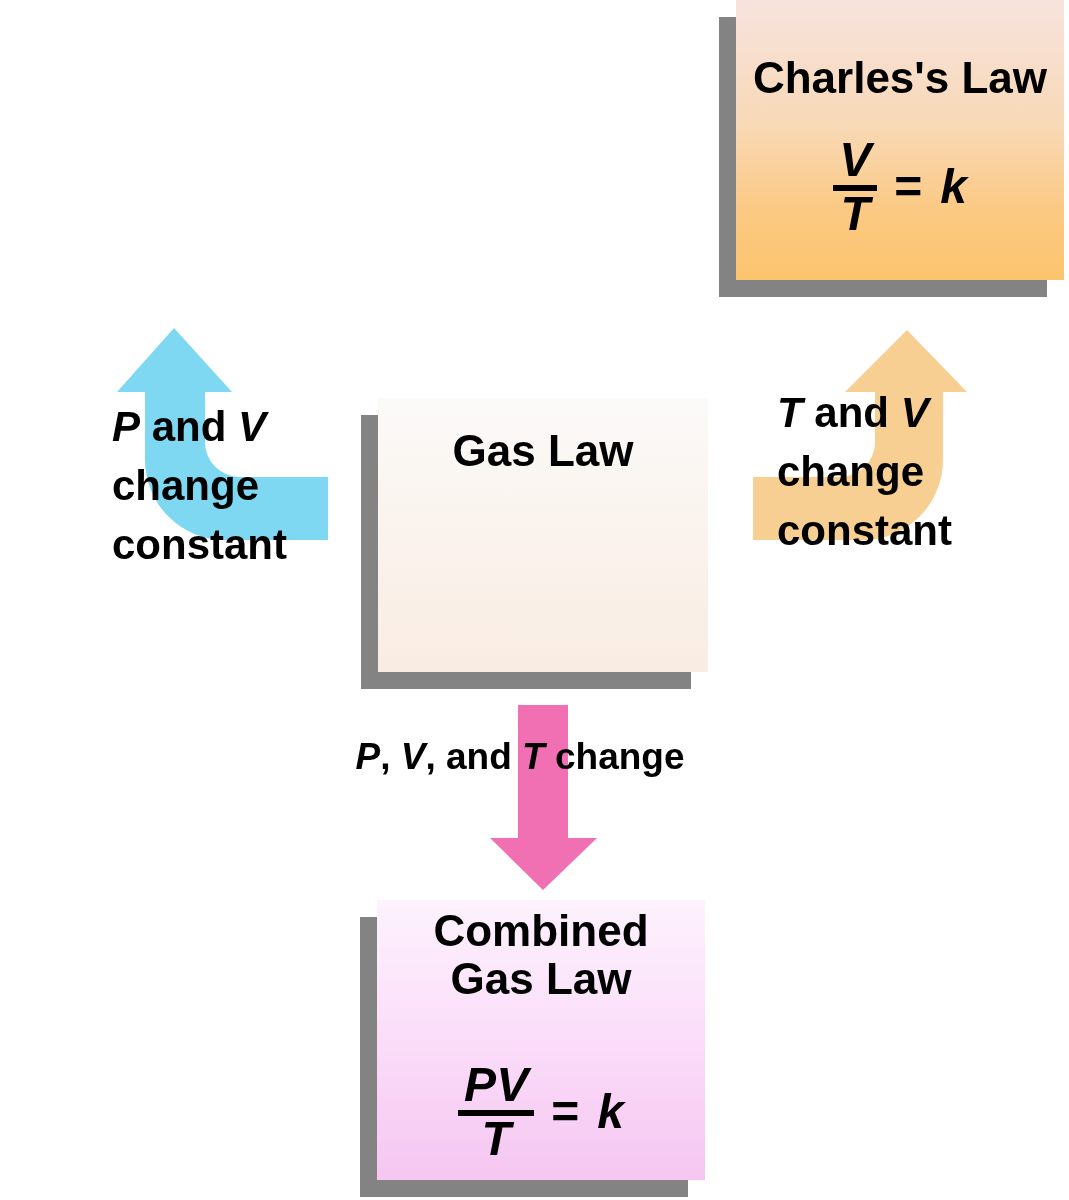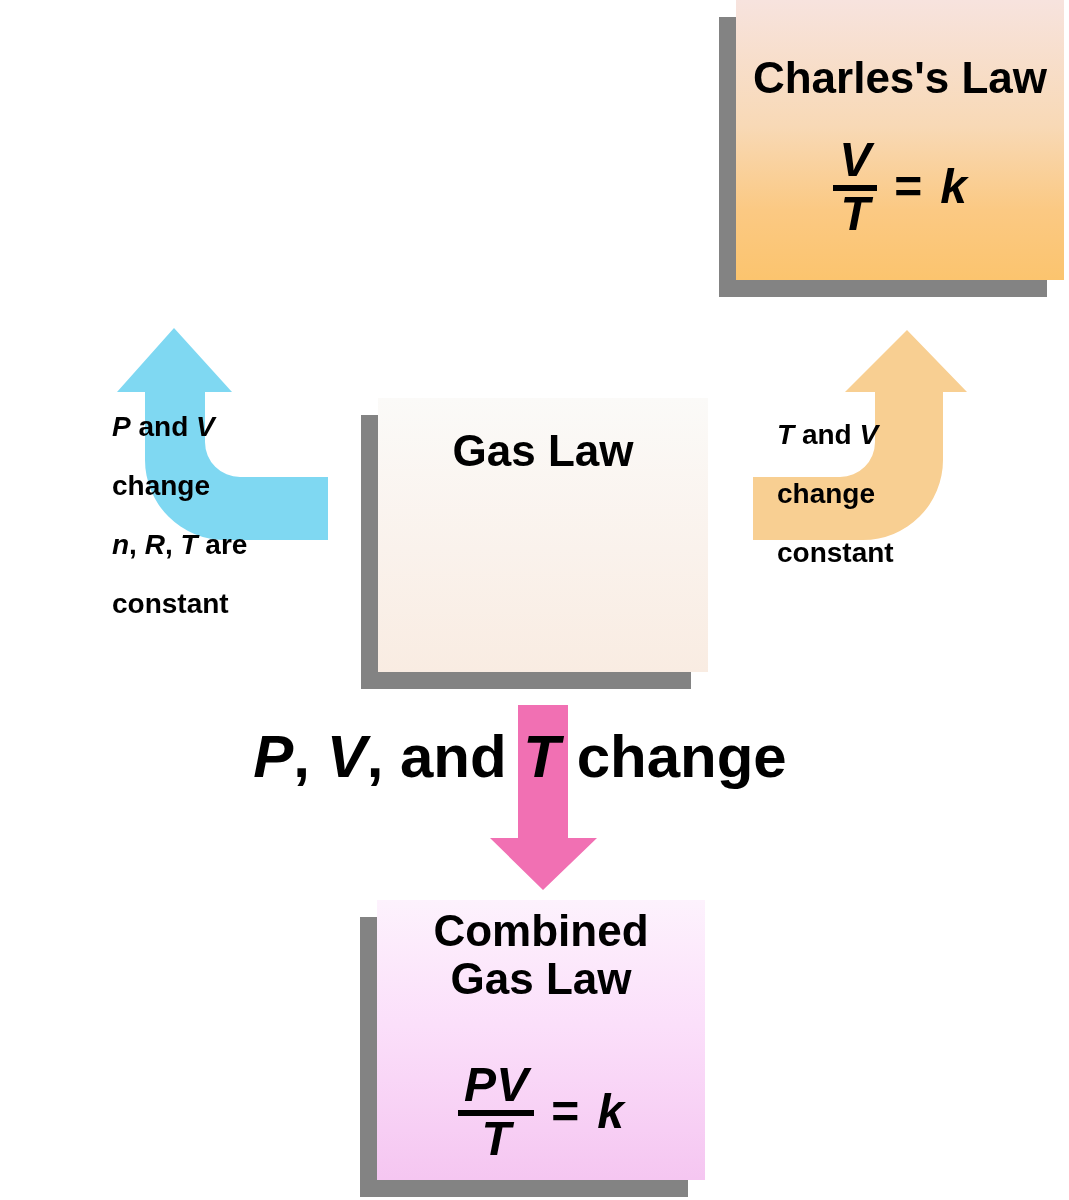--- a/index.html
+++ b/index.html
@@ -23,25 +23,25 @@
   .box-formula{position:absolute;left:0;width:100%;text-align:center;
     font-size:48px;line-height:48px;white-space:nowrap;}
   .it{font-style:italic;}
   .eq{margin:0 20px;}
   .eqr{margin-right:18px;}
   .frac-row{position:absolute;left:0;width:100%;display:flex;
     justify-content:center;align-items:center;font-size:48px;}
   .frac{display:inline-flex;flex-direction:column;align-items:center;margin-right:17px;}
   .num{line-height:50px;padding:0 6px;border-bottom:6px solid #000;}
   .den{line-height:46px;}
-  .ann{position:absolute;z-index:3;font-size:28px;line-height:59px;white-space:nowrap;}
+  .ann{position:absolute;z-index:3;font-size:42px;line-height:59px;white-space:nowrap;}
   .ann-left{left:112px;top:397px;}
-  .ann-right{left:777px;top:405px;}
+  .ann-right{left:777px;top:383px;}
   .ann-bottom{left:220px;top:729px;width:600px;text-align:center;
-    font-size:60px;line-height:55px;}
+    font-size:37px;line-height:55px;}
   
   .t-boyle{top:58px;} .f-boyle{top:164px;}
   .t-charles{top:30px;margin-top:24px;} .fr-charles{top:135px;}
   .t-ideal{top:29px;} .f-ideal{top:187px;}
   .t-combined{top:7px;text-align:center;} .fr-combined{top:160px;}
 </style>
 </head>
 <body>
 
 <div class="stage">
@@ -80,21 +80,20 @@
         <span class="num"><span class="it">PV</span></span>
         <span class="den"><span class="it">T</span></span>
       </span>
       <span class="rhs"><span class="eqr">=</span><span class="it">k</span></span>
     </div>
   </div>
 
   <div class="ann ann-left">
     <div><span class="it">P</span><span class=""> and </span><span class="it">V</span></div>
     <div><span class="">change</span></div>
-    <div><span class="it">n</span><span class="">, </span><span class="it">R</span><span class="">, </span><span class="it">T</span><span class=""> are</span></div>
     <div><span class="">constant</span></div>
   </div>
 
   <div class="ann ann-right">
     <div><span class="it">T</span><span class=""> and </span><span class="it">V</span></div>
     <div><span class="">change</span></div>
     <div><span class="">constant</span></div>
   </div>
 
   <div class="ann ann-bottom">

